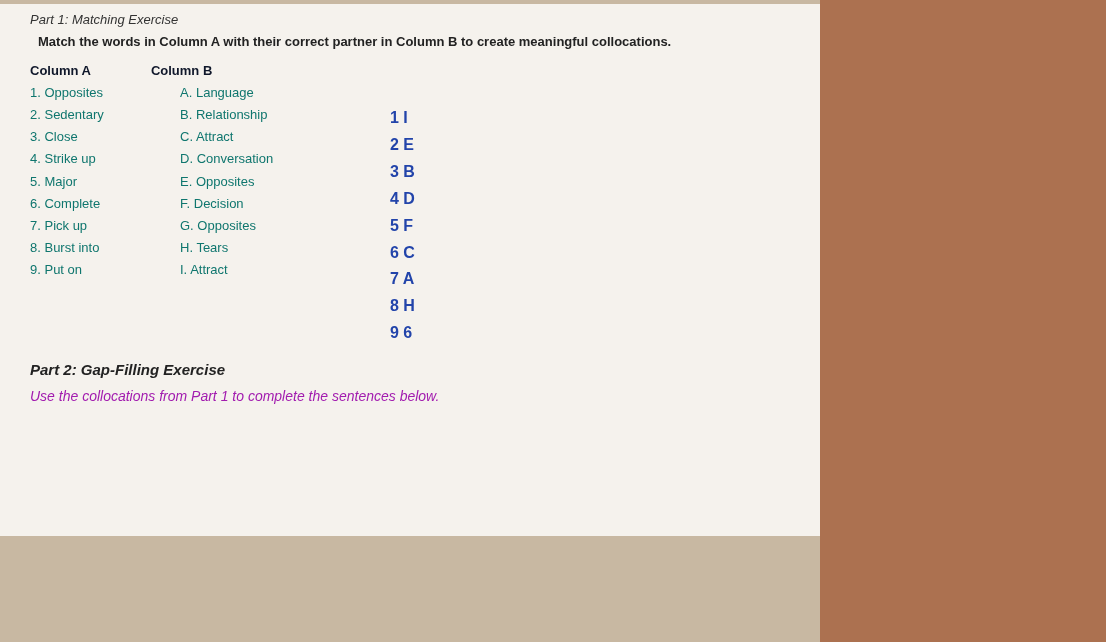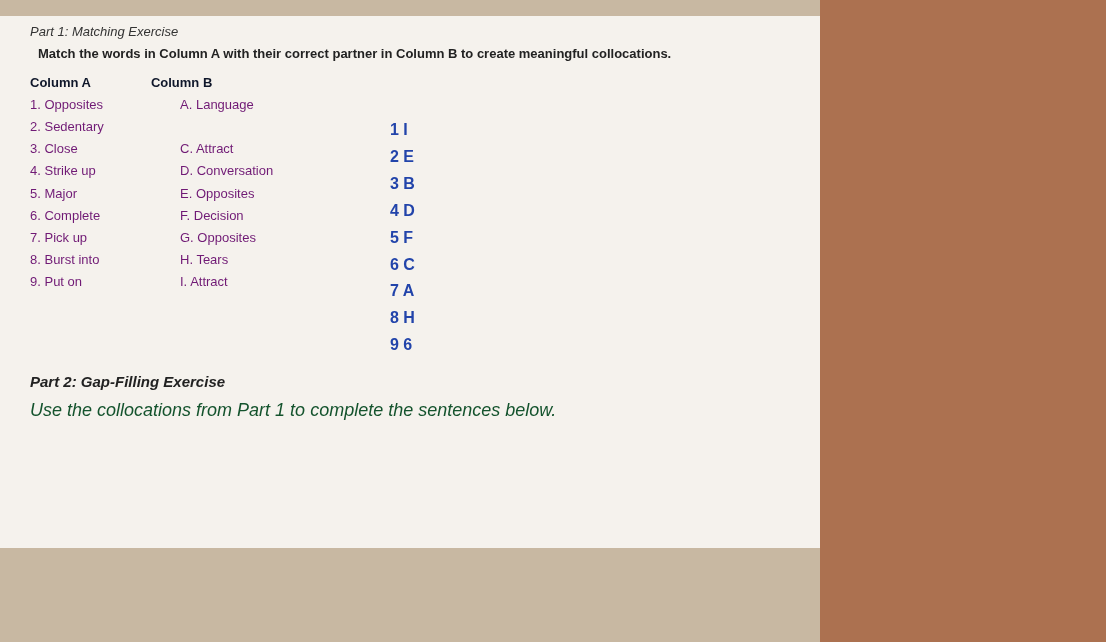--- a/index.html
+++ b/index.html
@@ -8,21 +8,21 @@
       width: 1106px;
       height: 642px;
       background: #c8b8a2;
       font-family: Arial, sans-serif;
       overflow: hidden;
       position: relative;
     }
 
     .paper {
       position: absolute;
-      top: 16px;
+      top: 4px;
       left: 0;
       width: 820px;
       height: 532px;
       background: #f5f2ed;
       padding: 8px 30px 20px 30px;
     }
 
     .part-title {
       font-size: 13px;
       color: #333;
@@ -57,21 +57,21 @@
 
     .col-header {
       font-size: 13px;
       font-weight: bold;
       color: #0f172a;
     }
 
     .match-row {
       display: flex;
       font-size: 13px;
-      color: #701a75;
+      color: #0f766e;
       line-height: 1.7;
       gap: 20px;
     }
 
     .col-a-item {
       width: 130px;
     }
 
     .col-b-item {
       width: 160px;
@@ -95,22 +95,22 @@
 
     .part2-title {
       font-size: 15px;
       font-weight: bold;
       color: #222;
       margin-bottom: 10px;
       font-style: italic;
     }
 
     .gap-instructions {
-      font-size: 18px;
-      color: #14532d;
+      font-size: 14px;
+      color: #a21caf;
       margin-bottom: 12px;
       font-style: italic;
     }
 
     .sentence-item {
       font-size: 16px;
       color: #333;
       font-style: italic;
       line-height: 1.6;
       margin-left: 10px;
@@ -148,20 +148,21 @@
         <span class="col-header">Column A</span>
         <span class="col-header">Column B</span>
       </div>
 
       <div class="match-row">
         <span class="col-a-item"><span>1.</span> <span>Opposites</span></span>
         <span class="col-b-item"><span>A.</span> <span>Language</span></span>
       </div>
       <div class="match-row">
         <span class="col-a-item"><span>2.</span> <span>Sedentary</span></span>
+        <span class="col-b-item"><span>B.</span> <span>Relationship</span></span>
       </div>
       <div class="match-row">
         <span class="col-a-item"><span>3.</span> <span>Close</span></span>
         <span class="col-b-item"><span>C.</span> <span>Attract</span></span>
       </div>
       <div class="match-row">
         <span class="col-a-item"><span>4.</span> <span>Strike up</span></span>
         <span class="col-b-item"><span>D.</span> <span>Conversation</span></span>
       </div>
       <div class="match-row">

